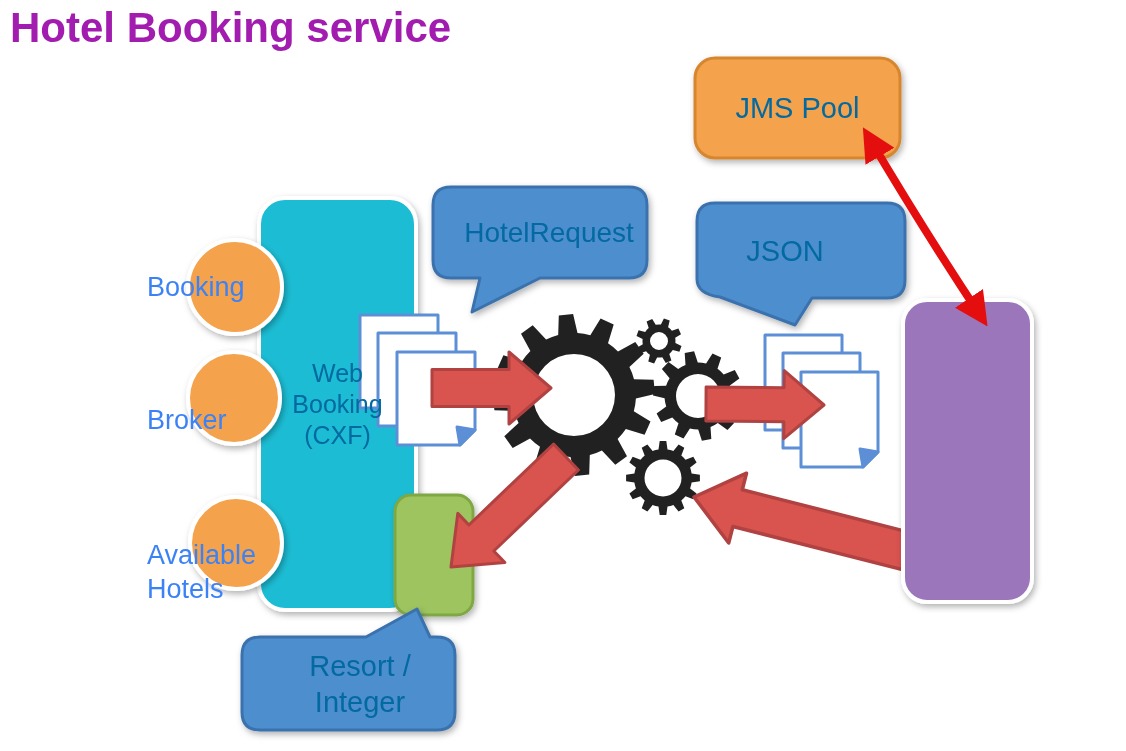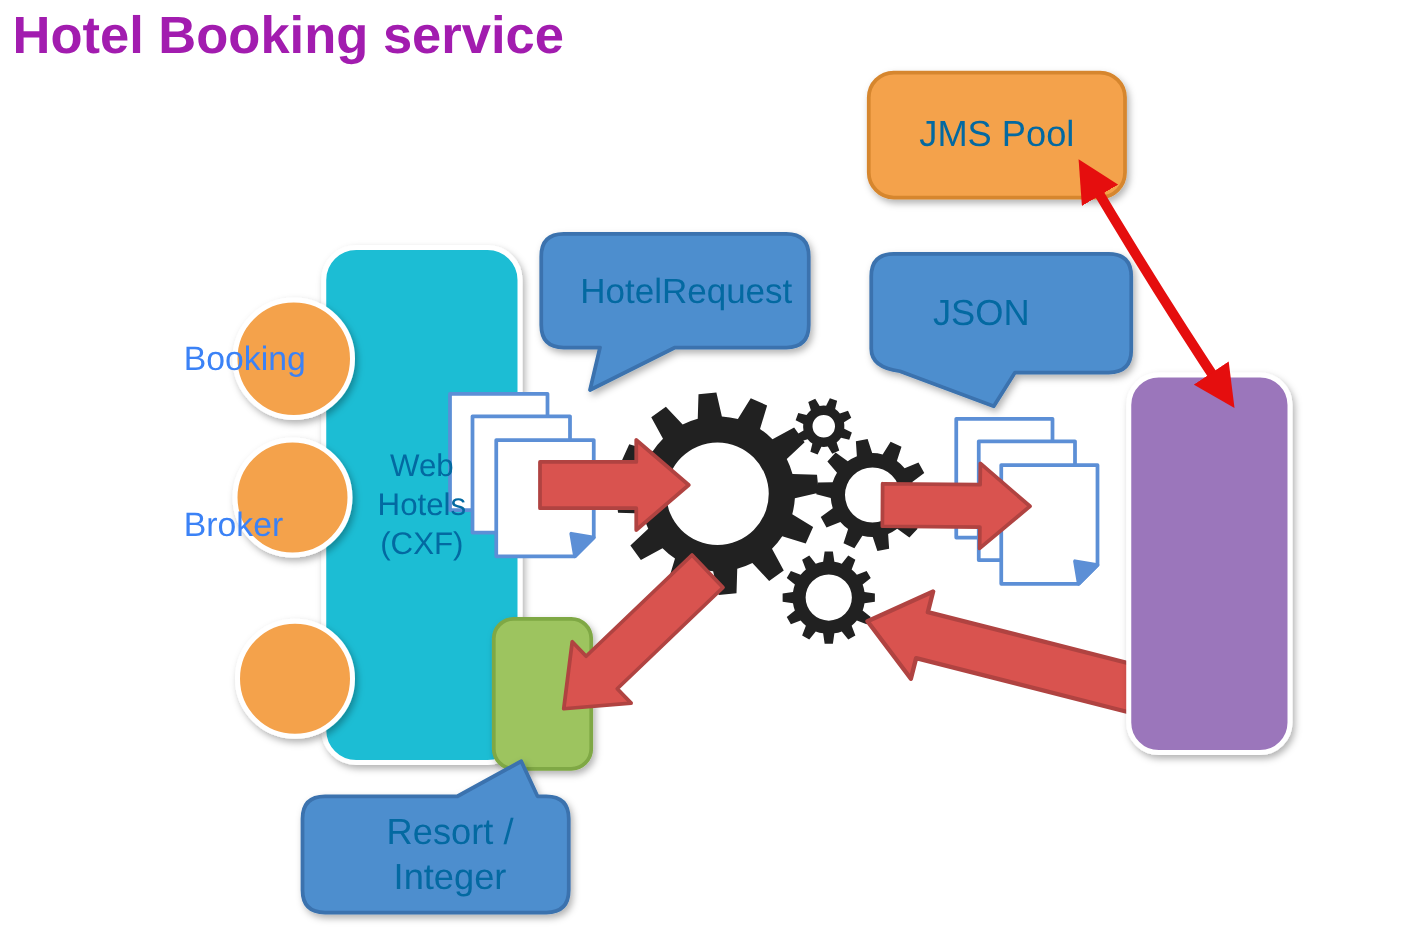--- a/index.html
+++ b/index.html
@@ -71,23 +71,25 @@
 
     <path d="M868,136 Q926,234 982,318" fill="none" stroke-width="8" marker-start="url(#arrowhead)" marker-end="url(#arrowhead)" stroke="#E50E0E"></path>
 
     <path d="M260,637 H366 L417,609 L430,637 H437 Q455,637 455,655 V712 Q455,730 437,730 H260 Q242,730 242,712 V655 Q242,637 260,637 Z" stroke-width="3" stroke-linejoin="round" filter="url(#ds)" fill="#4E8ECE" stroke="#3A72AE"></path>
   </svg>
 
   <div class="lbl title">Hotel Booking service</div>
 
   <div class="lbl black-lbl" style="left:147px;top:270px;">Booking</div>
   <div class="lbl black-lbl" style="left:147px;top:403px;">Broker</div>
+  <div class="lbl black-lbl" style="left:147px;top:538px;">Available
+Hotels</div>
 
   <div class="lbl white-lbl ws-lbl" style="left:259px;top:198px;width:157px;height:412px;">Web
-Hotels
+Booking
 (CXF)</div>
 
   <div class="lbl white-lbl" style="left:433px;top:187px;width:232px;height:91px;font-size:28px;">HotelRequest</div>
 
   <div class="lbl white-lbl" style="left:697px;top:203px;width:176px;height:95px;">JSON</div>
 
   <div class="lbl white-lbl" style="left:695px;top:58px;width:205px;height:100px;">JMS Pool</div>
 
 
   <div class="lbl white-lbl" style="left:242px;top:637px;width:236px;height:93px;">Resort /

